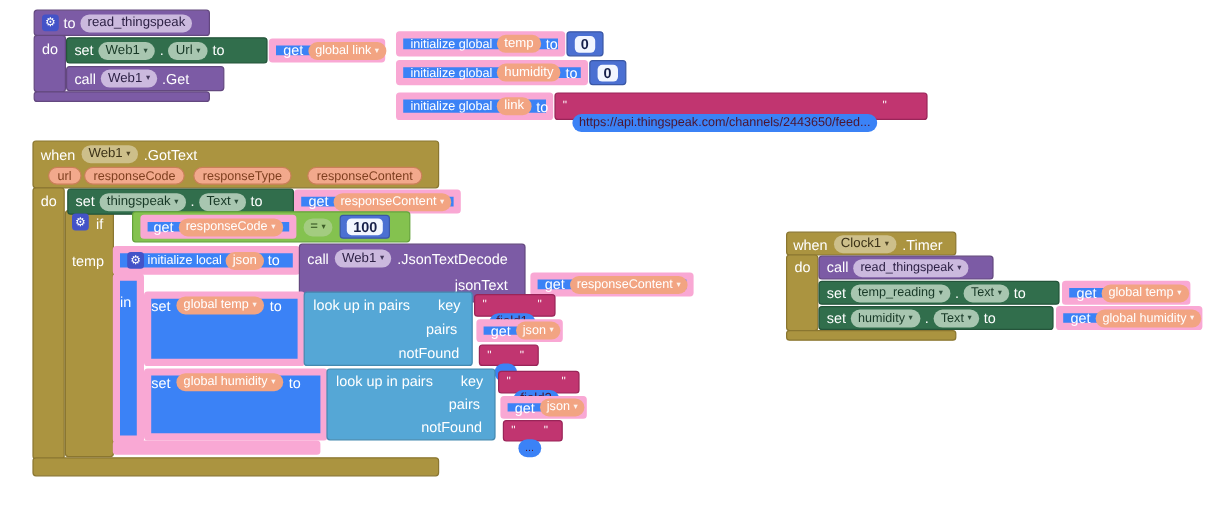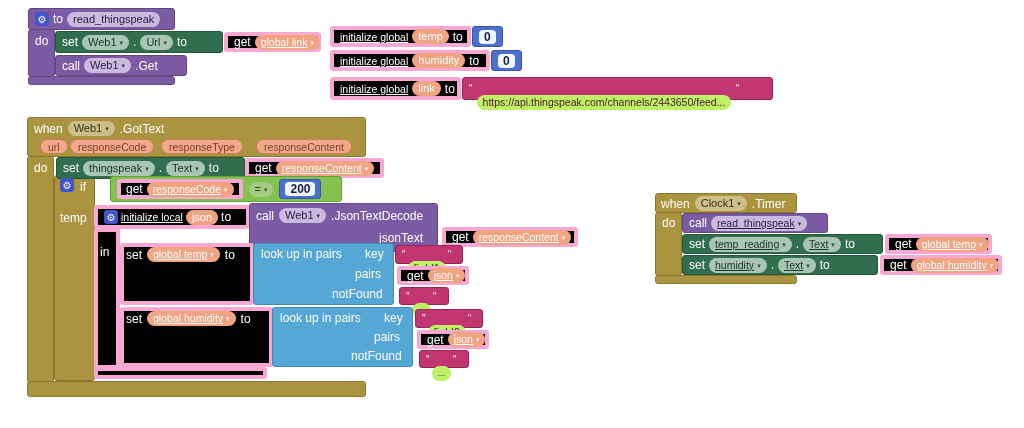--- a/index.html
+++ b/index.html
@@ -9,43 +9,43 @@
   .grp  { position:absolute; }
   .rect { position:absolute; border-radius:3px; }
   .blk  { position:absolute; display:flex; align-items:center; gap:4px; padding:0 6px;
           border-radius:3px; white-space:nowrap; }
   .row  { position:absolute; display:flex; align-items:center; gap:5px; white-space:nowrap; }
   .inblk{ display:inline-flex; align-items:center; gap:4px; padding:0 5px; border-radius:3px;
           height:20px; white-space:nowrap; }
   .khaki  { background:#AB9440; border:1px solid #8A7630; }
   .purple { background:#7C5BA5; border:1px solid #63487F; }
   .dgreen { background:#316E4C; border:1px solid #24543A; }
-  .orange { background:#000000; border:4px solid #f9a8d4;text-align:right; }
+  .orange { background:#3b82f6; border:6px solid #f9a8d4;text-align:right; }
   .lblue  { background:#55A7D6; border:1px solid #4489B0; }
   .magenta{ background:#C13570; border:1px solid #992558; }
   .nblue  { background:#4B70D2; border:1px solid #3A57A5; }
   .logic  { background:#84C24F; border:1px solid #64A23A; }
   .pill { display:inline-flex; align-items:center; gap:3px; padding:0 6px; height:15px;
           border-radius:8px; font-size:11px; line-height:1; }
   .p-khaki  { background:#CDBF8A; color:#3B3116; }
   .p-green  { background:#A8C6B0; color:#173826; }
   .p-purple { background:#CBB9DE; color:#2D2145; }
   .p-orange { background:#F2A482; color:#ffffff; }
-  .p-magenta{ background:#bef264; color:#4B1530;margin-top:28px; }
+  .p-magenta{ background:#3b82f6; color:#4B1530;margin-top:28px; }
   .p-num    { background:#F2F6FF; color:#17204A; border-radius:4px; font-weight:bold; padding:0 5px; }
   .p-op     { background:#A3CC80; color:#2C4A1A; }
   .chip { position:absolute; display:flex; align-items:center; justify-content:center; height:15px;
           padding:0 7px; border-radius:8px; background:#F2A98C; border:1px solid #C97F58;
           color:#7E3F1F; font-size:10.5px; white-space:nowrap; }
   .caret{ font-size:7px; opacity:.85; }
   .gear { display:inline-flex; align-items:center; justify-content:center; width:14px; height:14px;
           border-radius:3px; background:#4353C8; color:#fff; font-size:10px; flex:0 0 auto; }
   .lbl  { position:absolute; color:#fff; font-size:12px; white-space:nowrap; }
   .q    { font-size:10px; opacity:.95; }
-  .small{ font-size:10.5px;text-decoration:underline; }
+  .small{ font-size:10.5px; }
 </style>
 </head>
 <body>
 
 <div class="canvas">
 
   <div class="grp" style="left:28px;top:6px;width:300px;height:80px">
     <div class="rect purple" style="left:0;top:23px;width:27px;height:48px"></div>
     <div class="rect purple" style="left:0;top:70px;width:147px;height:9px"></div>
     <div class="blk purple" style="left:0;top:2px;width:147px;height:22px">
@@ -166,21 +166,21 @@
         <span class="pill p-orange">
             <span class="small">responseCode</span>
             <span class="caret">▾</span>
           </span>
       </span>
       <span class="pill p-op">
           <span>=</span>
           <span class="caret">▾</span>
         </span>
       <span class="inblk nblue">
-        <span class="p-num">200</span>
+        <span class="p-num">100</span>
       </span>
     </div>
 
     <span class="lbl" style="left:33px;top:96px">temp</span>
     <div class="rect orange" style="left:67px;top:113px;width:26px;height:141px"></div>
     <div class="rect orange" style="left:67px;top:252px;width:173px;height:12px"></div>
     <div class="blk orange" style="left:67px;top:90px;width:156px;height:24px;gap:3px">
       <span class="gear">
           <span>⚙</span>
         </span>

